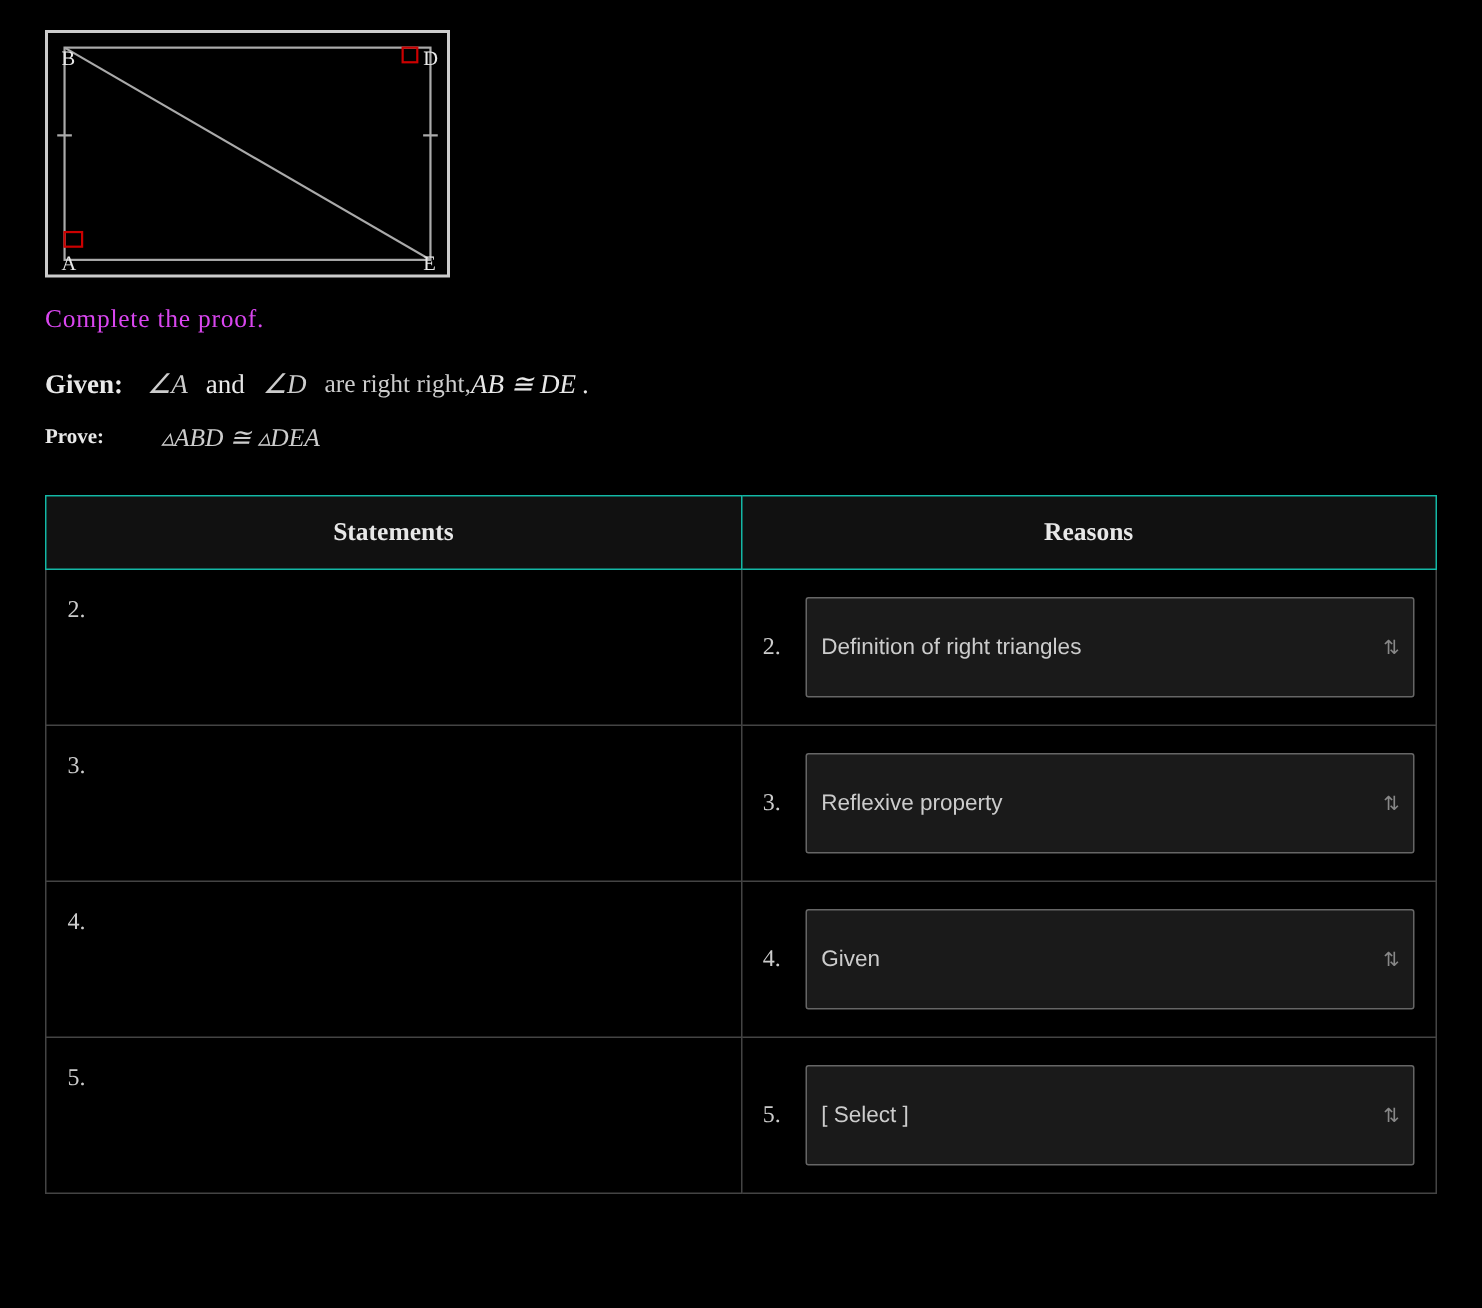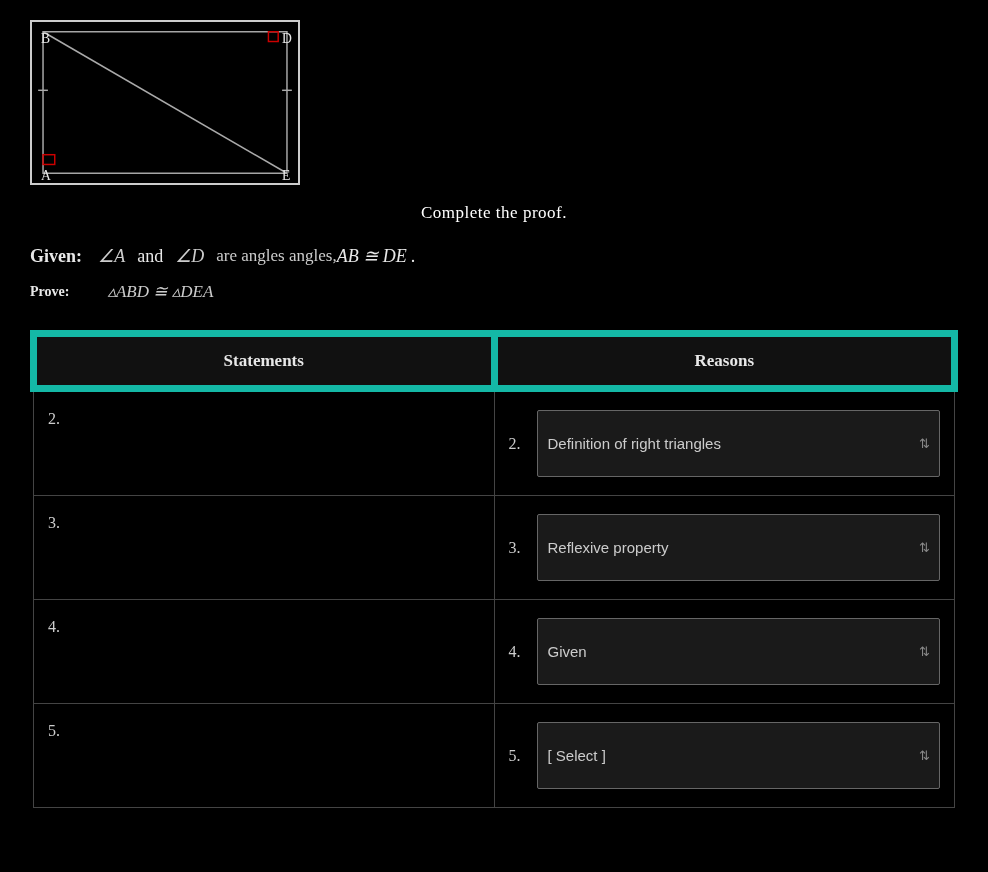--- a/index.html
+++ b/index.html
@@ -24,24 +24,23 @@
       background: #000;
     }
 
     .diagram svg {
       width: 100%;
       height: 100%;
     }
 
     .complete-proof {
       font-size: 17px;
-      color: #ffffff;
+      color: #d946ef;
       margin-bottom: 22px;
       letter-spacing: 0.03em;
-      text-align: center;
     }
 
     .given-prove-section {
       margin-bottom: 28px;
     }
 
     .given-line {
       display: flex;
       align-items: center;
       margin-bottom: 14px;
@@ -83,21 +82,21 @@
       border: 1px solid #555;
       margin-top: 10px;
     }
 
     .proof-table th {
       background: #111;
       color: #e8e8e8;
       font-weight: bold;
       font-size: 17px;
       padding: 14px 10px;
-      border: 7px solid #14b8a6;
+      border: 1px solid #14b8a6;
     }
 
     .proof-table td {
       border: 1px solid #444;
       padding: 18px 14px;
       font-size: 16px;
       color: #ccc;
       vertical-align: top;
       min-height: 60px;
     }
@@ -189,21 +188,21 @@
 </div>
 
 <p class="complete-proof">Complete the proof.</p>
 
 <div class="given-prove-section">
   <div class="given-line">
     <span class="given-label">Given:</span>
     <span class="angle-symbol">∠A</span>
     <span style="margin: 0 12px;">and</span>
     <span class="angle-symbol">∠D</span>
-    <span style="margin-left: 12px;" class="given-text">are angles angles,</span>
+    <span style="margin-left: 12px;" class="given-text">are right right,</span>
     <span style="font-style: italic;">AB ≅ DE</span>
     <span style="margin-left:4px;">.</span>
   </div>
   <div class="prove-line">
     <span class="prove-label">Prove:</span>
     <span style="margin-left: 38px; font-style: italic; color:#ccc; font-size:17px;">▵ABD ≅ ▵DEA</span>
   </div>
 </div>
 
 <table class="proof-table">

